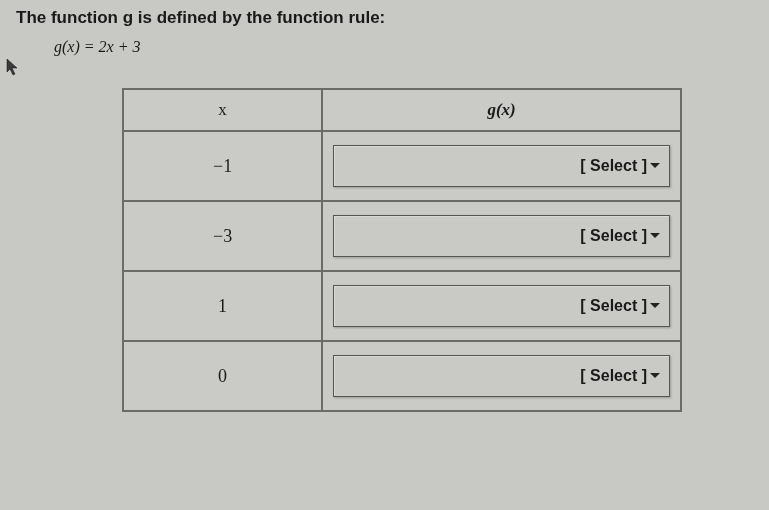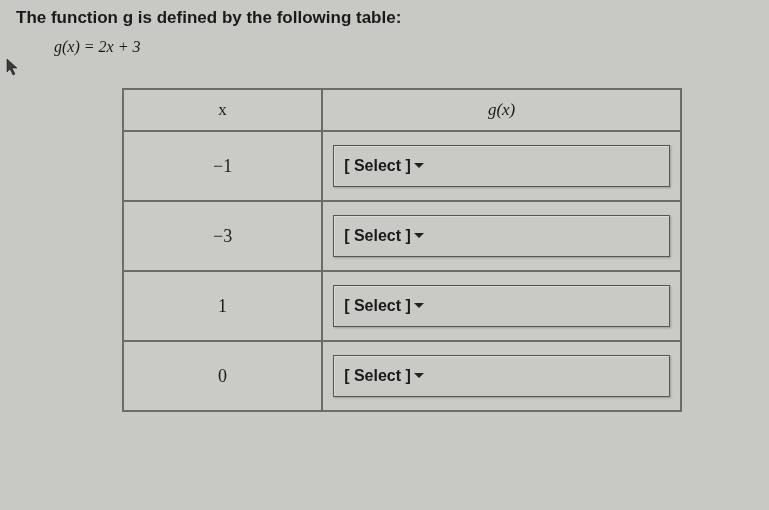--- a/index.html
+++ b/index.html
@@ -65,34 +65,35 @@
       font-size: 17px;
     }
     table.func-table th.x-col {
       width: 200px;
       font-family: Georgia, 'Times New Roman', serif;
     }
     table.func-table th.gx-col {
       width: 360px;
       font-family: Georgia, 'Times New Roman', serif;
       font-style: italic;
+      font-weight: bold;
     }
     table.func-table td {
       height: 70px;
       text-align: center;
       vertical-align: middle;
     }
     table.func-table td.x-val {
       font-size: 18px;
       font-family: Georgia, 'Times New Roman', serif;
     }
     .select-box {
       display: flex;
       align-items: center;
-      justify-content: flex-start;
+      justify-content: flex-end;
       margin: 6px 10px;
       height: 42px;
       border: 1px solid #555;
       background: #c9c9c6;
       box-shadow: inset 1px 1px 0 rgba(255,255,255,0.3), 1px 1px 2px rgba(0,0,0,0.25);
       padding: 0 6px 0 10px;
       font-size: 16px;
       font-weight: 600;
       cursor: pointer;
     }
@@ -105,21 +106,21 @@
     }
     .select-box .chev svg {
       width: 12px;
       height: 8px;
       fill: #222;
     }
   </style>
 </head>
 <body>
 
-<div class="intro">The function g is defined by the following table:</div>
+<div class="intro">The function g is defined by the function rule:</div>
 
 <div class="function-def">
   <span class="var">g</span>(<span class="var">x</span>) = 2<span class="var">x</span> + 3
 </div>
 
 <div class="complete">
   <span class="cursor-icon">
     <svg viewBox="0 0 14 18">
         <path d="M1 1 L1 14 L4 11 L7 17 L9 16 L6 10 L11 10 Z" fill="#3a3a3a" stroke="#111" stroke-width="0.5"></path>
       </svg>

